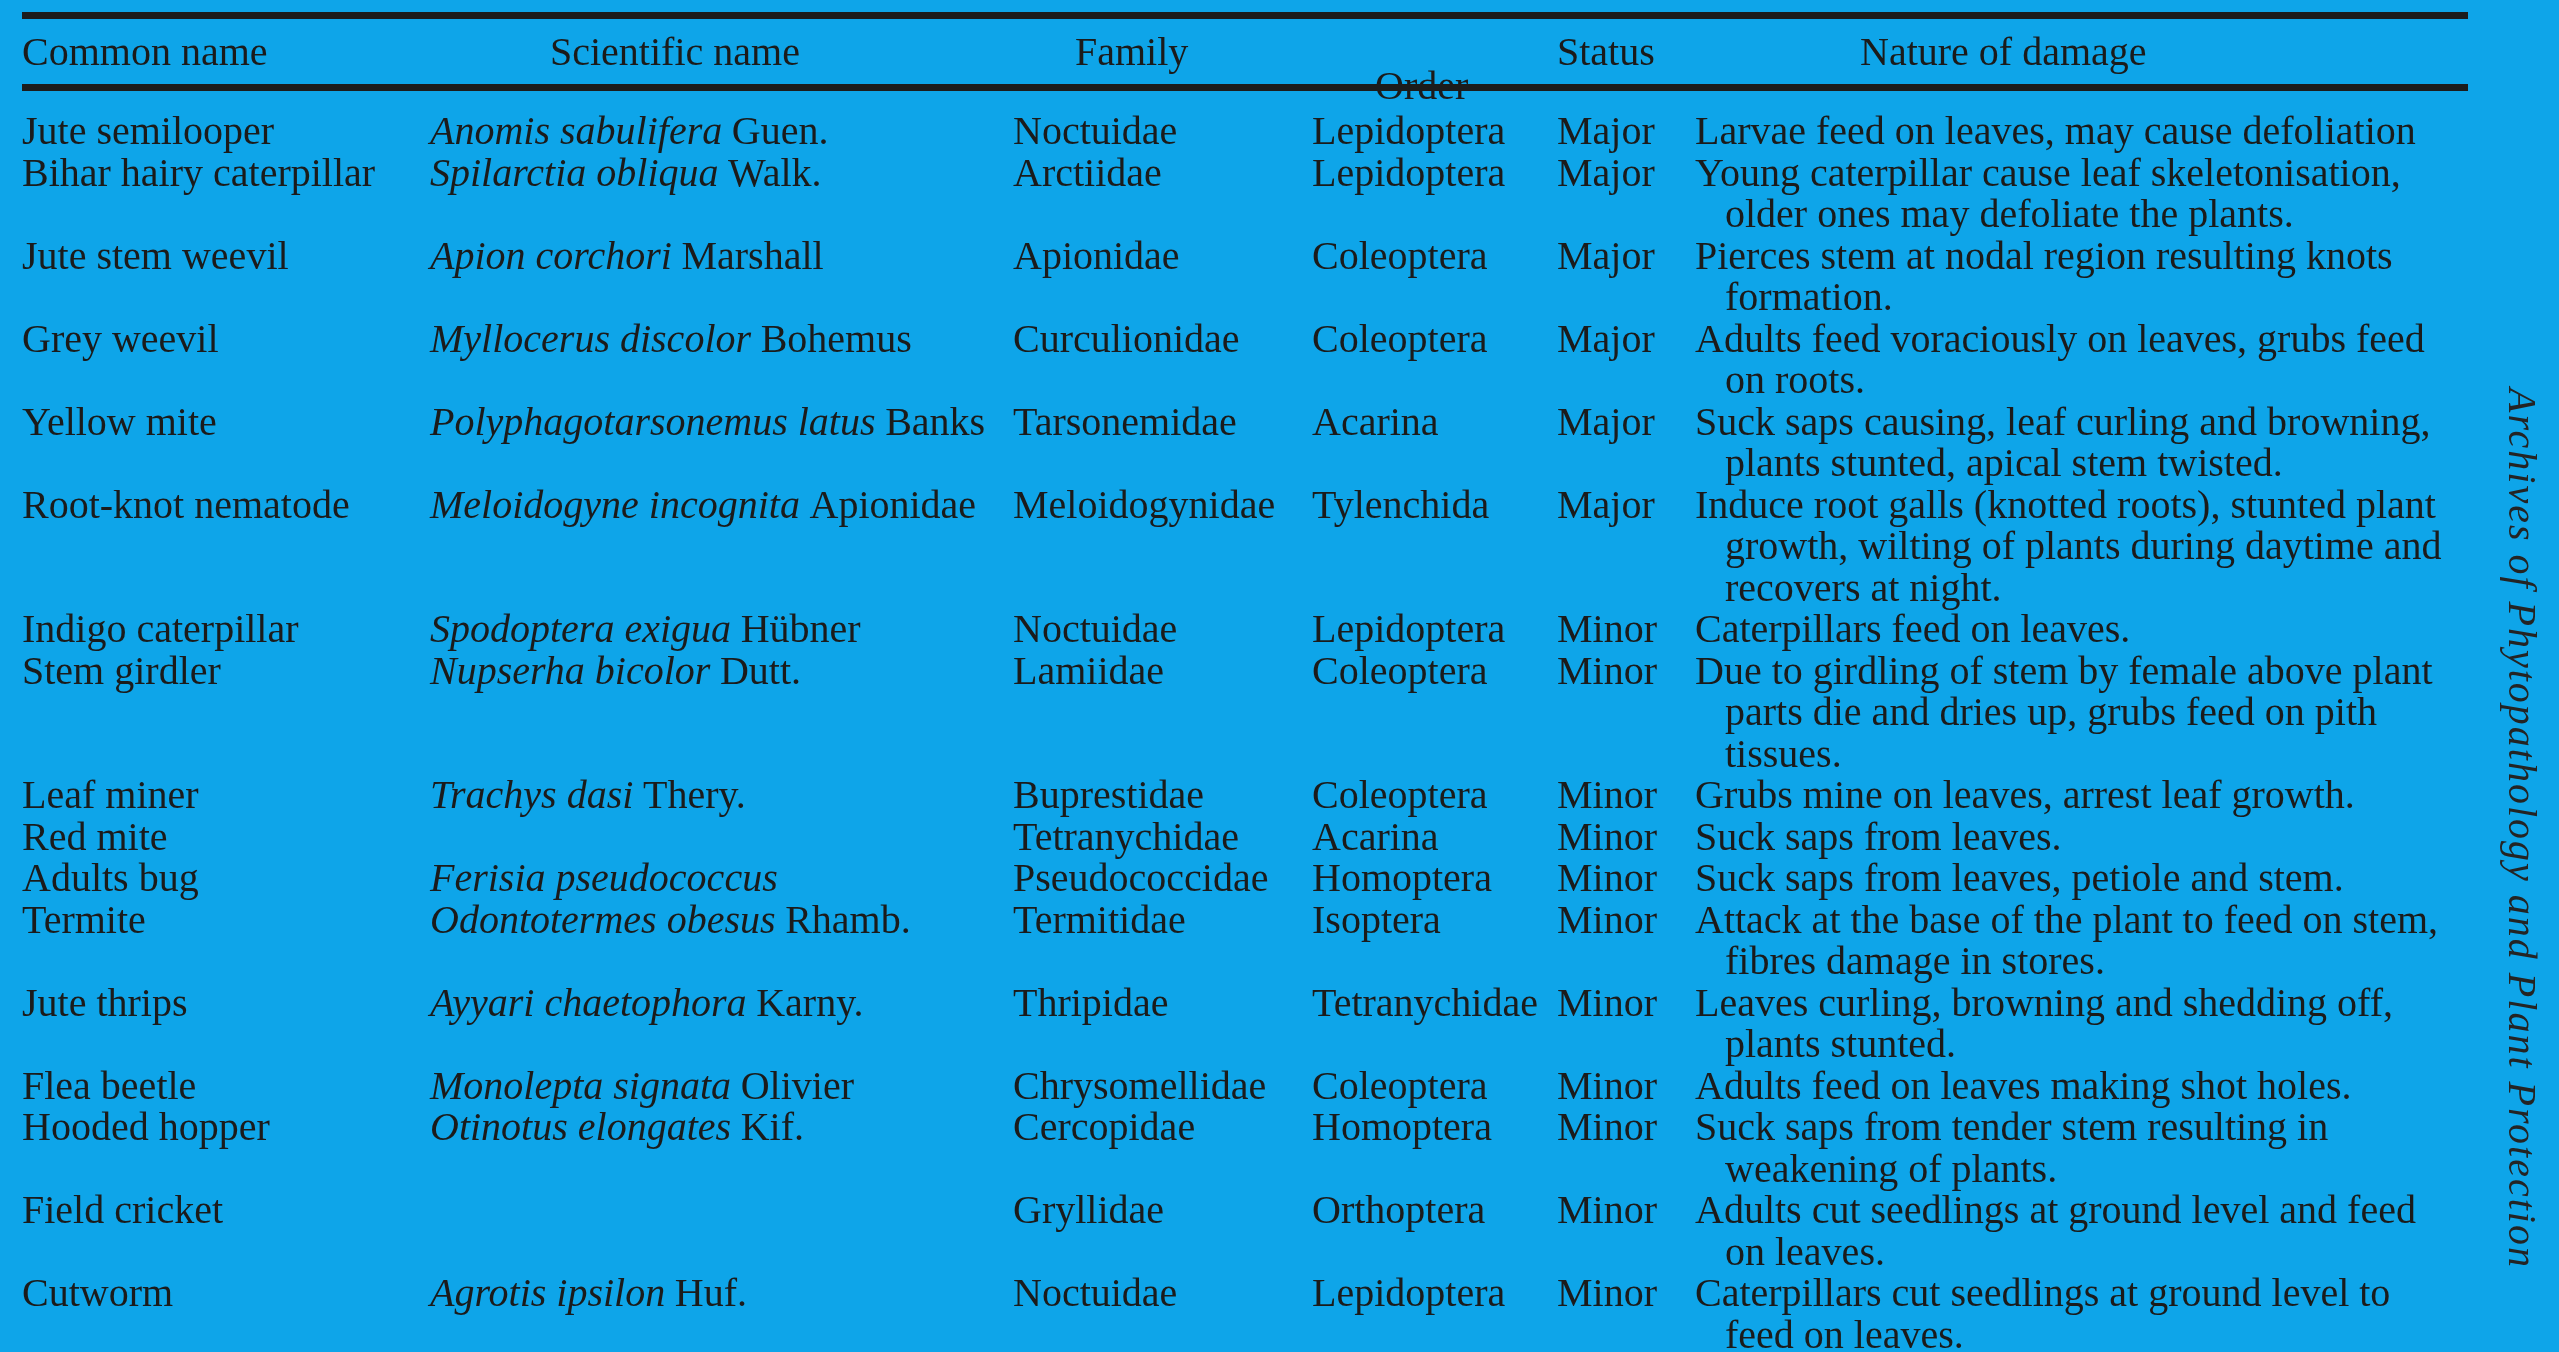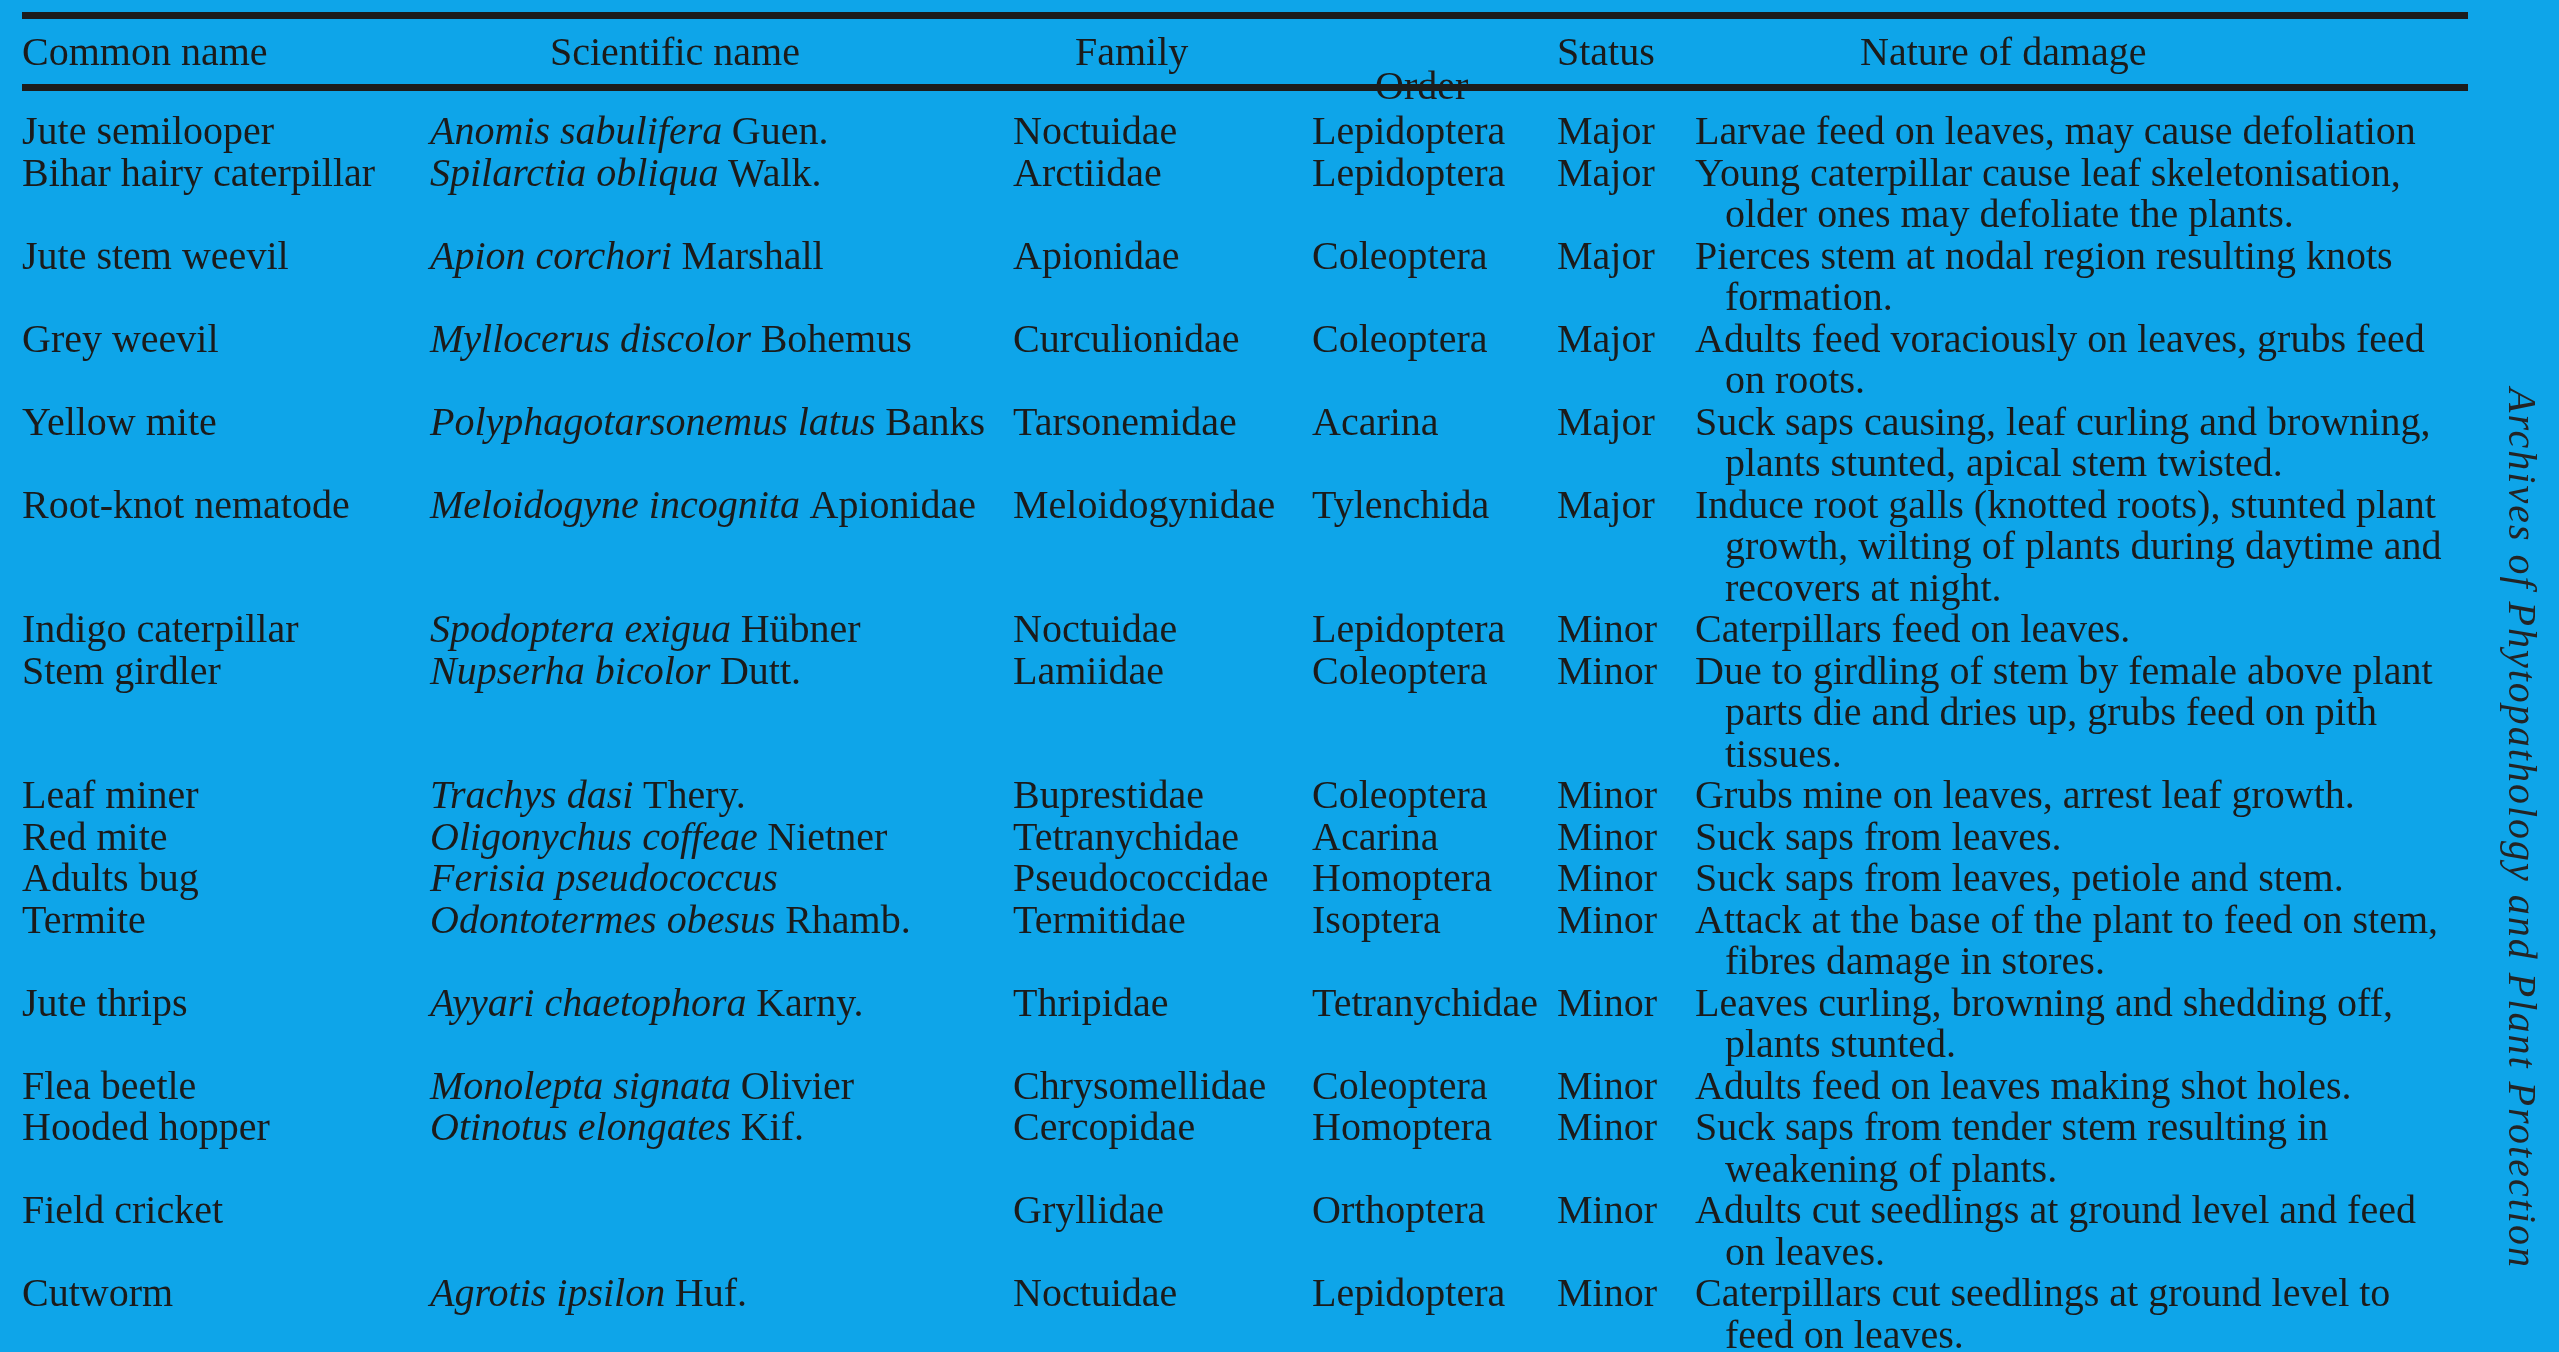--- a/index.html
+++ b/index.html
@@ -150,21 +150,20 @@
       <span class="c c-common">Leaf miner</span>
       <span class="c c-sci"><span class="sci-i">Trachys dasi</span><span class="auth">Thery.</span></span>
       <span class="c c-family">Buprestidae</span>
       <span class="c c-order">Coleoptera</span>
       <span class="c c-status">Minor</span>
       <span class="c c-damage">Grubs mine on leaves, arrest leaf growth.</span>
     </div>
 
     <div class="row">
       <span class="c c-common">Red mite</span>
-      <span class="c c-sci"><span class="sci-i">Oligonychus coffeae</span><span class="auth">Nietner</span></span>
       <span class="c c-family">Tetranychidae</span>
       <span class="c c-order">Acarina</span>
       <span class="c c-status">Minor</span>
       <span class="c c-damage">Suck saps from leaves.</span>
     </div>
 
     <div class="row">
       <span class="c c-common">Adults bug</span>
       <span class="c c-sci"><span class="sci-i">Ferisia pseudococcus</span><span class="auth"></span></span>
       <span class="c c-family">Pseudococcidae</span>

